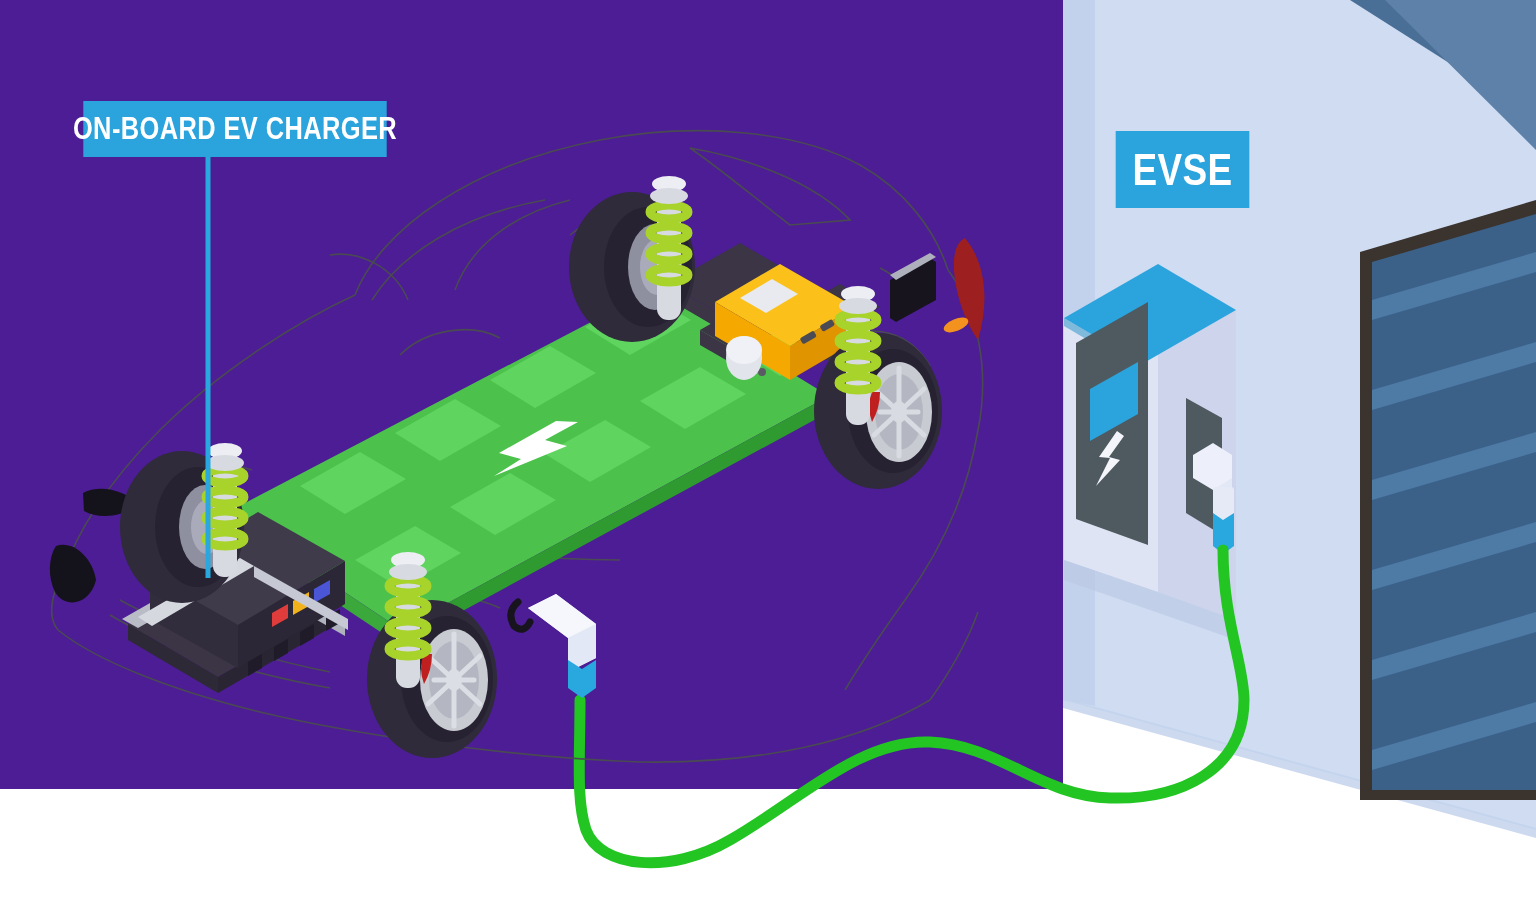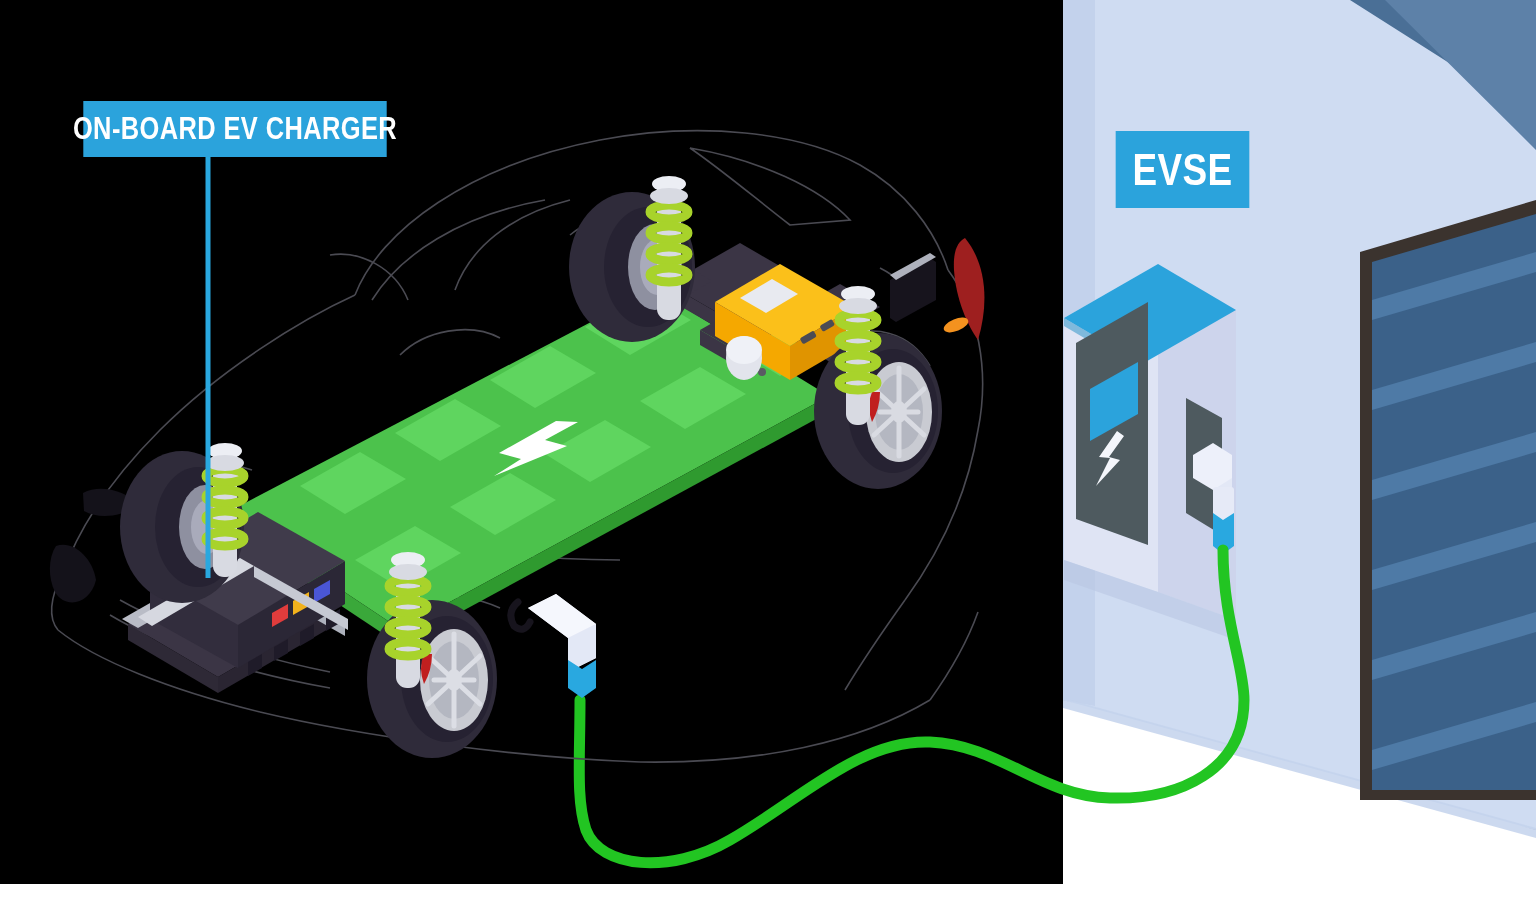--- a/index.html
+++ b/index.html
@@ -1,19 +1,19 @@
 <!DOCTYPE html>
 <html><head>
 <meta charset="utf-8">
 <title>EV Charging Isometric Illustration</title>
 <style>
   html,body{margin:0;padding:0;background:#ffffff;}
   body{width:1536px;height:915px;overflow:hidden;
        font-family:"Liberation Sans", sans-serif;}
-  #stage{position:relative;width:1536px;height:884px;background:#000000;text-align:center;}
+  #stage{position:relative;width:1536px;height:789px;background:#4c1d95;text-align:center;}
   #art{position:absolute;left:0;top:0;width:1536px;height:915px;}
 
   .label-banner{
     position:absolute;
     display:flex;align-items:center;justify-content:center;
     color:#ffffff;
     font-family:"Liberation Sans", sans-serif;
     font-weight:bold;
     letter-spacing:0.5px;
     transform:scaleX(.82);

